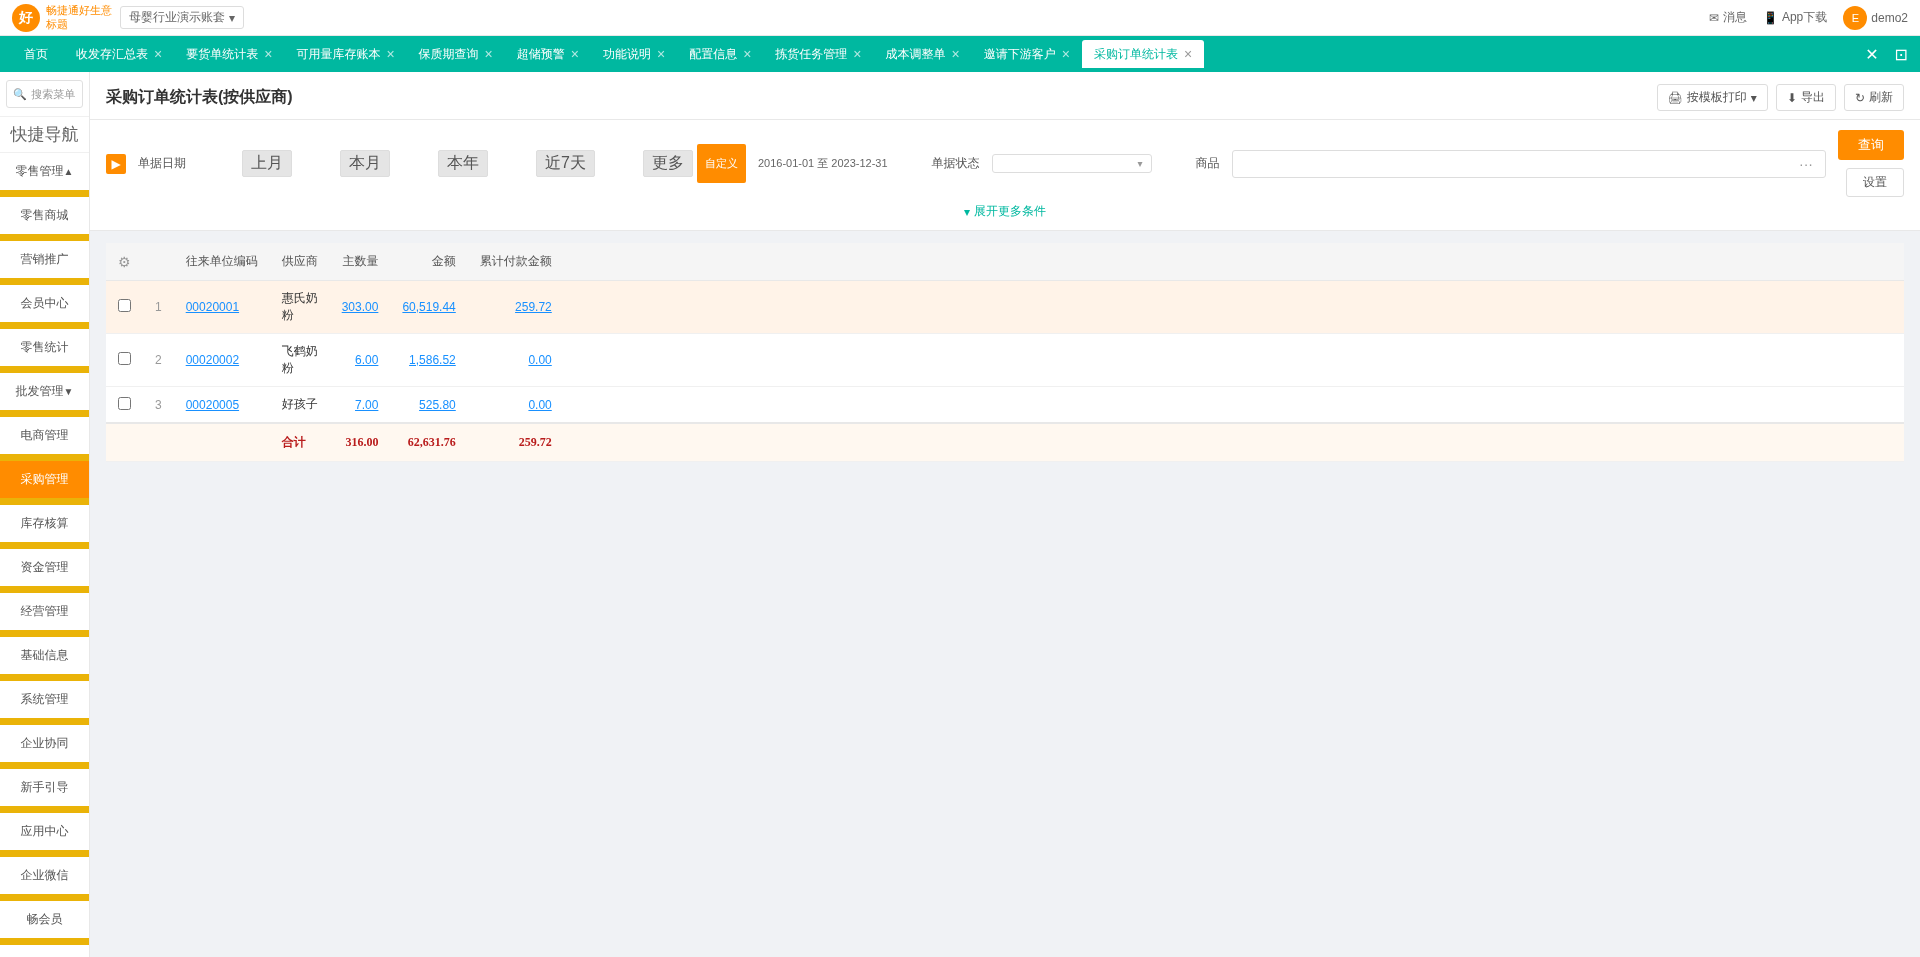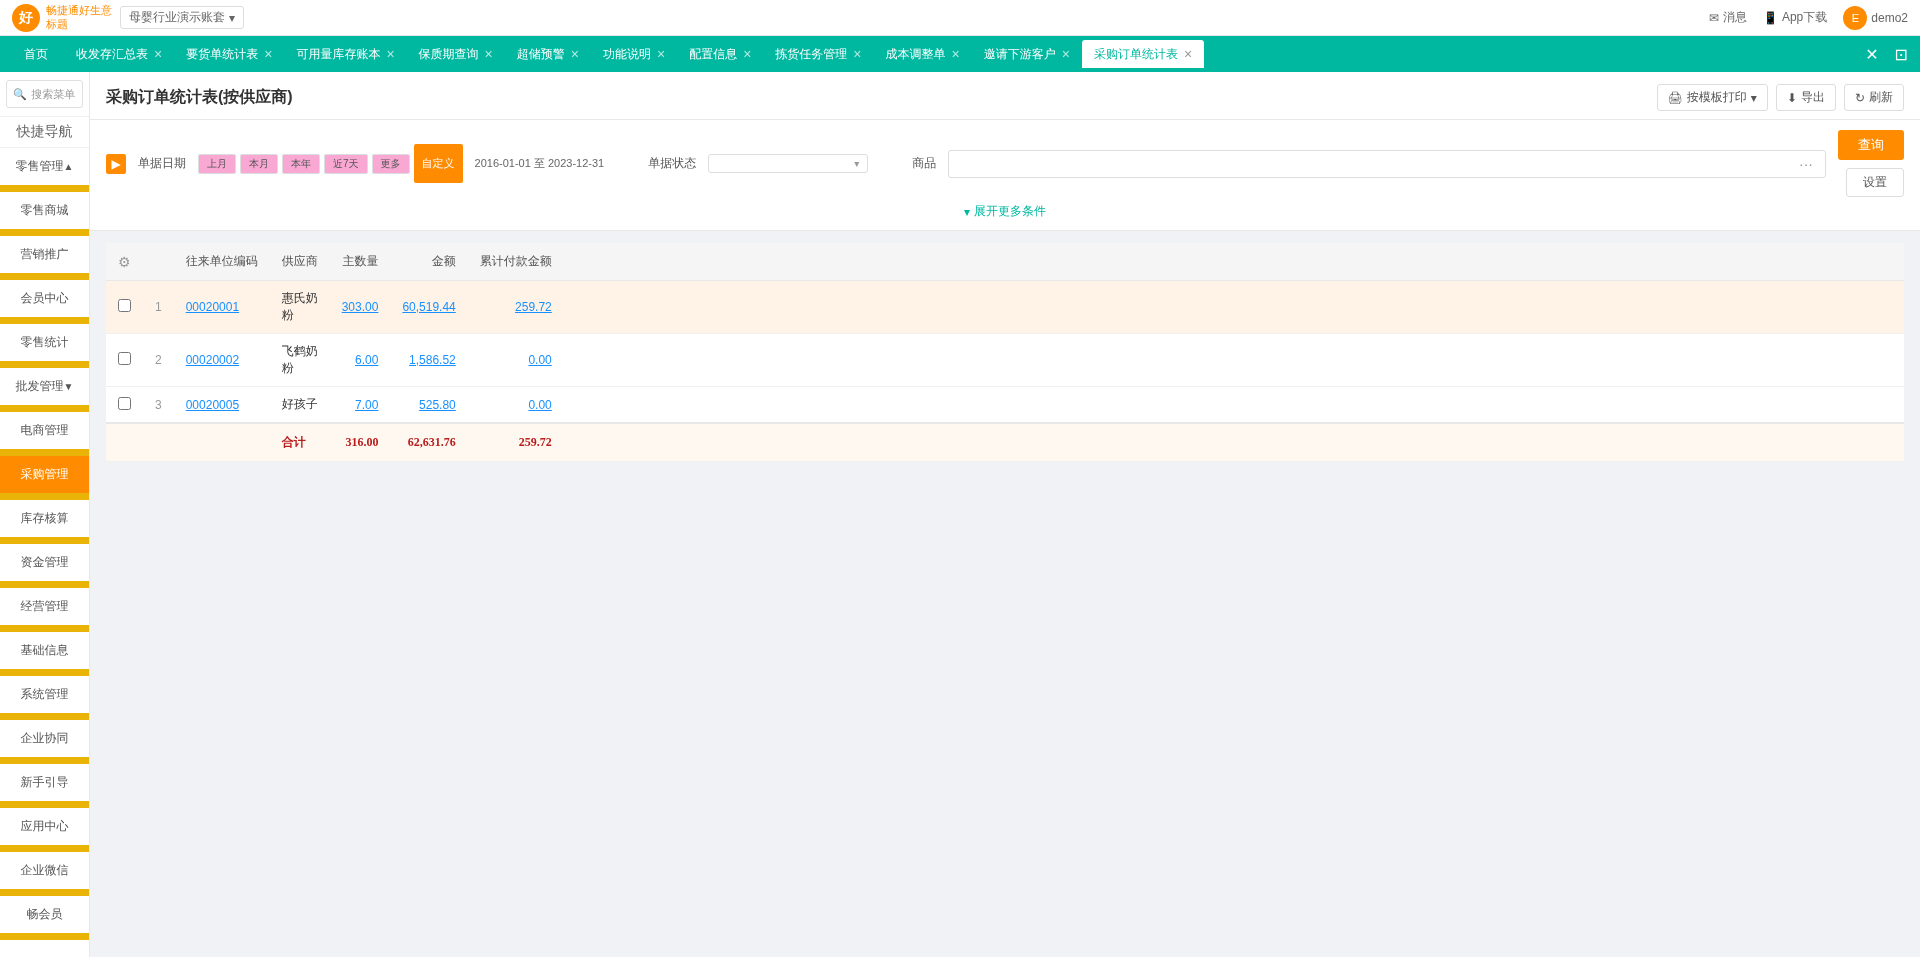--- a/index.html
+++ b/index.html
@@ -27,42 +27,42 @@
     .nav-tabs-action { color: white; font-size: 16px; cursor: pointer; padding: 2px 4px; }
 
     
     .main-layout { display: flex; flex: 1; overflow: hidden; }
 
     
     .sidebar { width: 90px; background: #fff; border-right: 1px solid #e8e8e8; display: flex; flex-direction: column; flex-shrink: 0; overflow-y: auto; }
     .sidebar-search { padding: 8px 6px; border-bottom: 1px solid #f0f0f0; }
     .sidebar-search-btn { width: 100%; height: 28px; background: #fff; border: 1px solid #e0e0e0; border-radius: 3px; display: flex; align-items: center; justify-content: center; gap: 4px; color: #999; font-size: 11px; cursor: pointer; }
     .sidebar-nav-btn { padding: 6px; border-bottom: 1px solid #f0f0f0; display: flex; align-items: center; justify-content: center; }
-    .sidebar-nav-btn span { font-size: 14px; color: #666; cursor: pointer; }
+    .sidebar-nav-btn span { font-size: 17px; color: #666; cursor: pointer; }
     .sidebar-item { padding: 10px 6px; display: flex; align-items: center; justify-content: center; cursor: pointer; border-bottom: 7px solid #eab308; font-size: 12px; color: #555; }
     .sidebar-item.active { background: #ff8c00; color: white; }
     .sidebar-item .arrow { font-size: 10px; }
 
     
     .content-area { flex: 1; display: flex; flex-direction: column; overflow: hidden; background: #f0f2f5; }
 
     
     .page-header { background: #fff; padding: 12px 16px 8px; border-bottom: 1px solid #e8e8e8; display: flex; align-items: center; justify-content: space-between; flex-shrink: 0; }
     .page-title { font-size: 16px; font-weight: bold; color: #333; }
     .page-actions { display: flex; align-items: center; gap: 8px; }
     .btn-print { display: flex; align-items: center; gap: 4px; padding: 4px 10px; border: 1px solid #ddd; border-radius: 3px; background: #fff; color: #555; font-size: 12px; cursor: pointer; }
     .btn-export { display: flex; align-items: center; gap: 4px; padding: 4px 10px; border: 1px solid #ddd; border-radius: 3px; background: #fff; color: #555; font-size: 12px; cursor: pointer; }
     .btn-refresh { display: flex; align-items: center; gap: 4px; padding: 4px 10px; border: 1px solid #ddd; border-radius: 3px; background: #fff; color: #555; font-size: 12px; cursor: pointer; }
 
     
     .filter-area { background: #fff; padding: 10px 16px; border-bottom: 1px solid #e8e8e8; flex-shrink: 0; }
     .filter-row { display: flex; align-items: center; gap: 12px; flex-wrap: wrap; }
     .filter-label { color: #555; white-space: nowrap; }
     .filter-date-shortcuts { display: flex; gap: 4px; align-items: center; }
-    .shortcut-btn { padding: 2px 8px; border: 1px solid #ddd; border-radius: 2px; font-size: 10px; color: #555; cursor: pointer; background: #f9a8d4; }
+    .shortcut-btn { padding: 2px 8px; border: 1px solid #ddd; border-radius: 2px; font-size: 16px; color: #555; cursor: pointer; background: #e5e5e5; margin-left: 44px; }
     .custom-tag { padding: 12px 8px; background: #ff8c00; color: white; border-radius: 2px; font-size: 11px; }
     .date-range { font-size: 11px; color: #666; }
     .filter-select { display: flex; align-items: center; gap: 4px; border: 1px solid #ddd; border-radius: 3px; padding: 3px 8px; background: #fff; min-width: 160px; font-size: 12px; color: #333; cursor: pointer; }
     .filter-select .arrow { color: #999; font-size: 10px; margin-left: auto; }
     .filter-input { border: 1px solid #ddd; border-radius: 3px; padding: 3px 8px; min-width: 200px; font-size: 12px; color: #333; }
     .filter-toggle-row { display: flex; justify-content: center; padding: 6px 0 0; }
     .btn-query { padding: 6px 20px; background: #ff8c00; color: white; border: none; border-radius: 3px; font-size: 13px; cursor: pointer; }
     .btn-settings { padding: 5px 16px; background: #fff; color: #555; border: 1px solid #ddd; border-radius: 3px; font-size: 12px; cursor: pointer; display: block; margin-top: 4px; }
     .filter-actions { display: flex; flex-direction: column; align-items: flex-end; gap: 4px; margin-left: auto; }
     .ellipsis-btn { color: #999; font-size: 14px; cursor: pointer; padding: 0 4px; }

